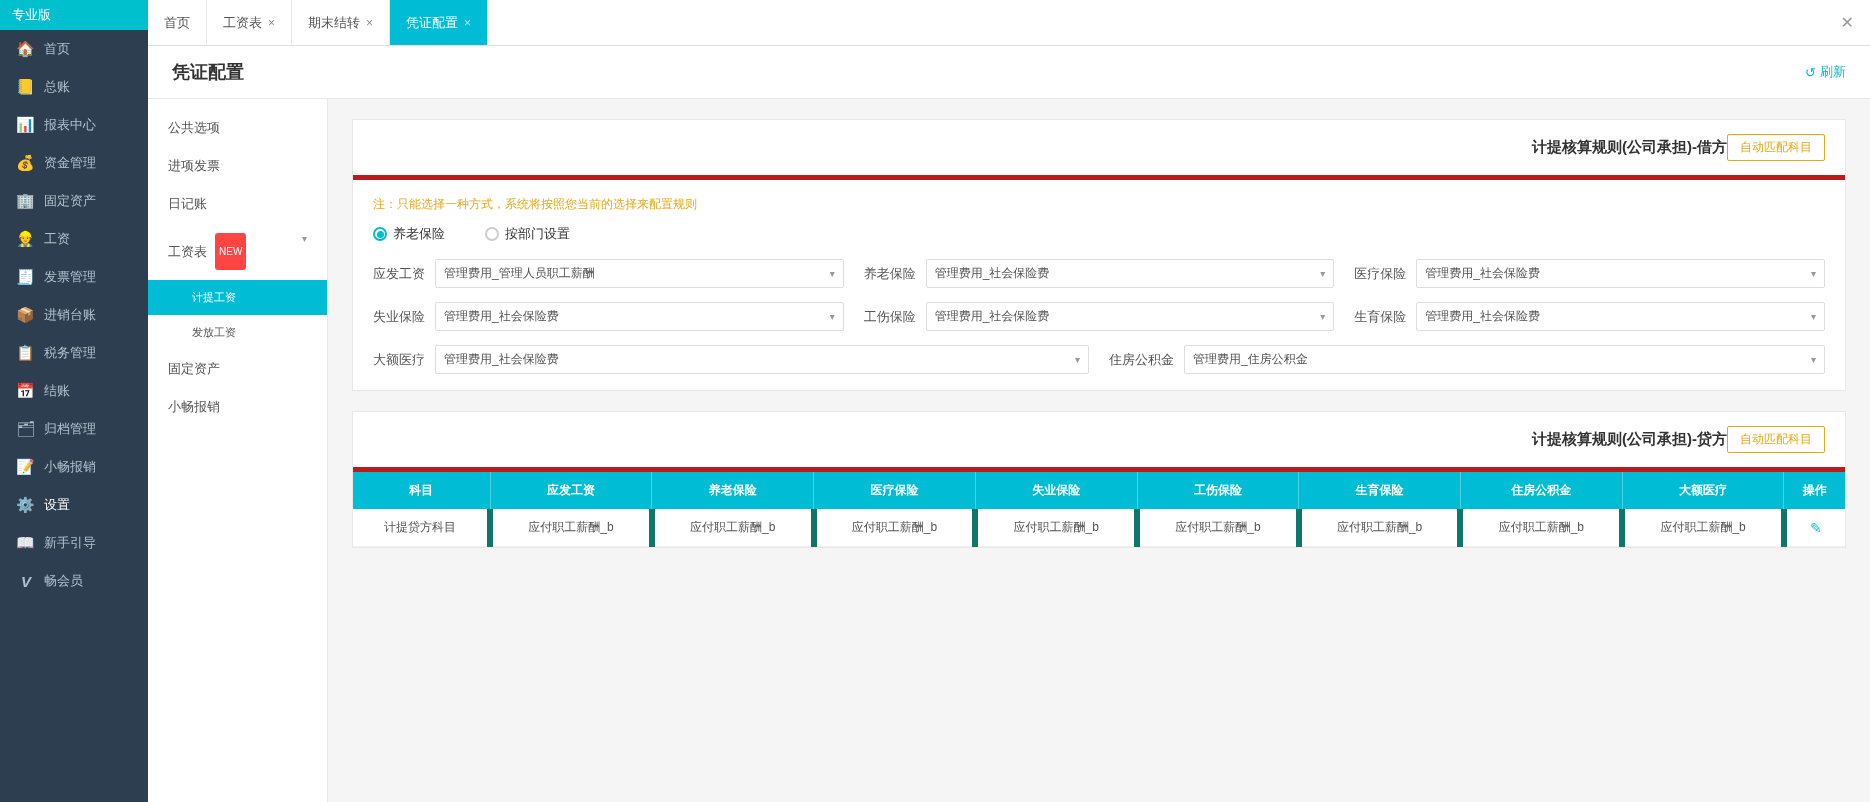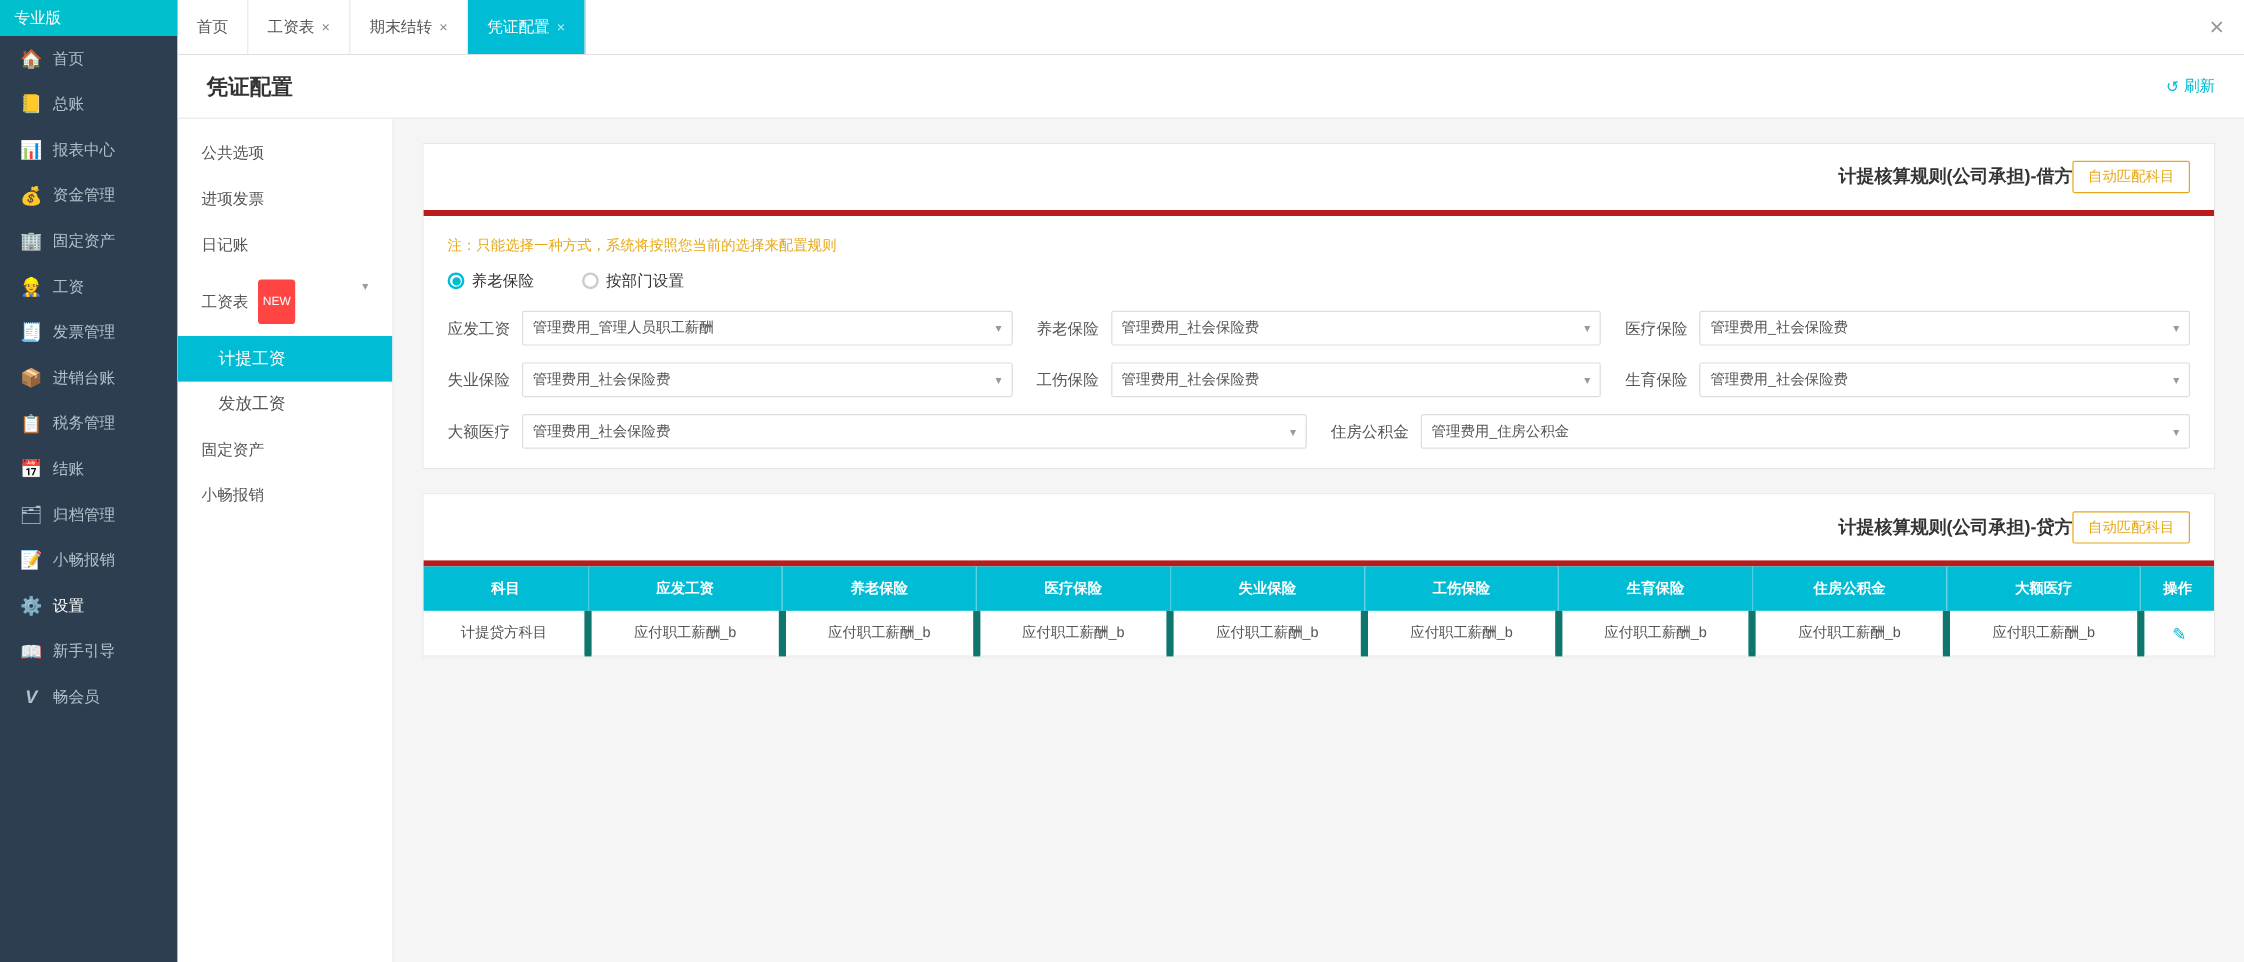--- a/index.html
+++ b/index.html
@@ -136,24 +136,24 @@
     .left-nav-item .new-badge {
       background: #ff4444;
       color: #fff;
       font-size: 10px;
       padding: 13px 4px;
       border-radius: 3px;
       margin-left: 4px;
     }
     .left-nav-item .arrow { font-size: 10px; color: #999; }
     .left-nav-subitem {
-      padding: 10px 34px;
+      padding: 10px 44px;
       cursor: pointer;
       color: #555;
-      font-size: 14px;
+      font-size: 11px;
     }
     .left-nav-subitem.active { background: #00bcd4; color: #fff; }
 
     
     .main-content {
       flex: 1;
       overflow-y: auto;
       padding: 20px 24px;
     }
 

